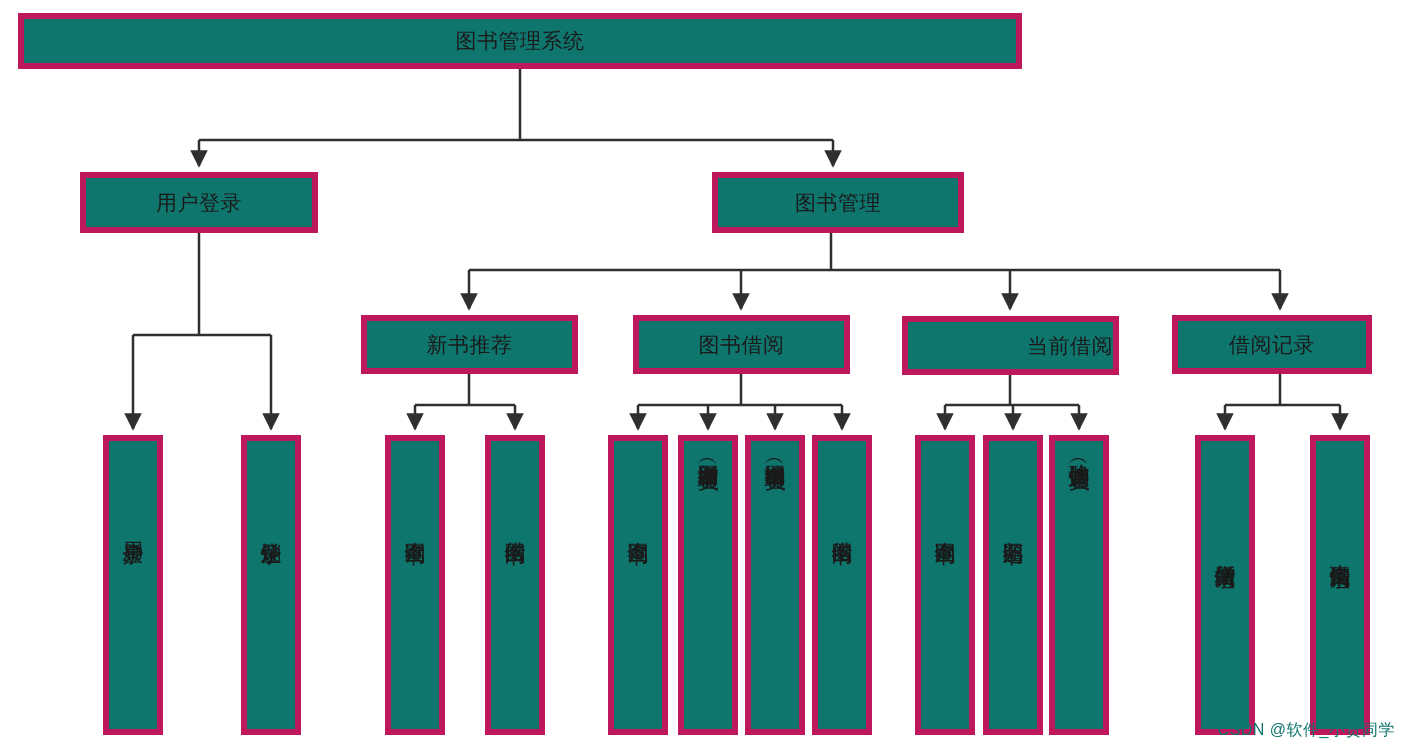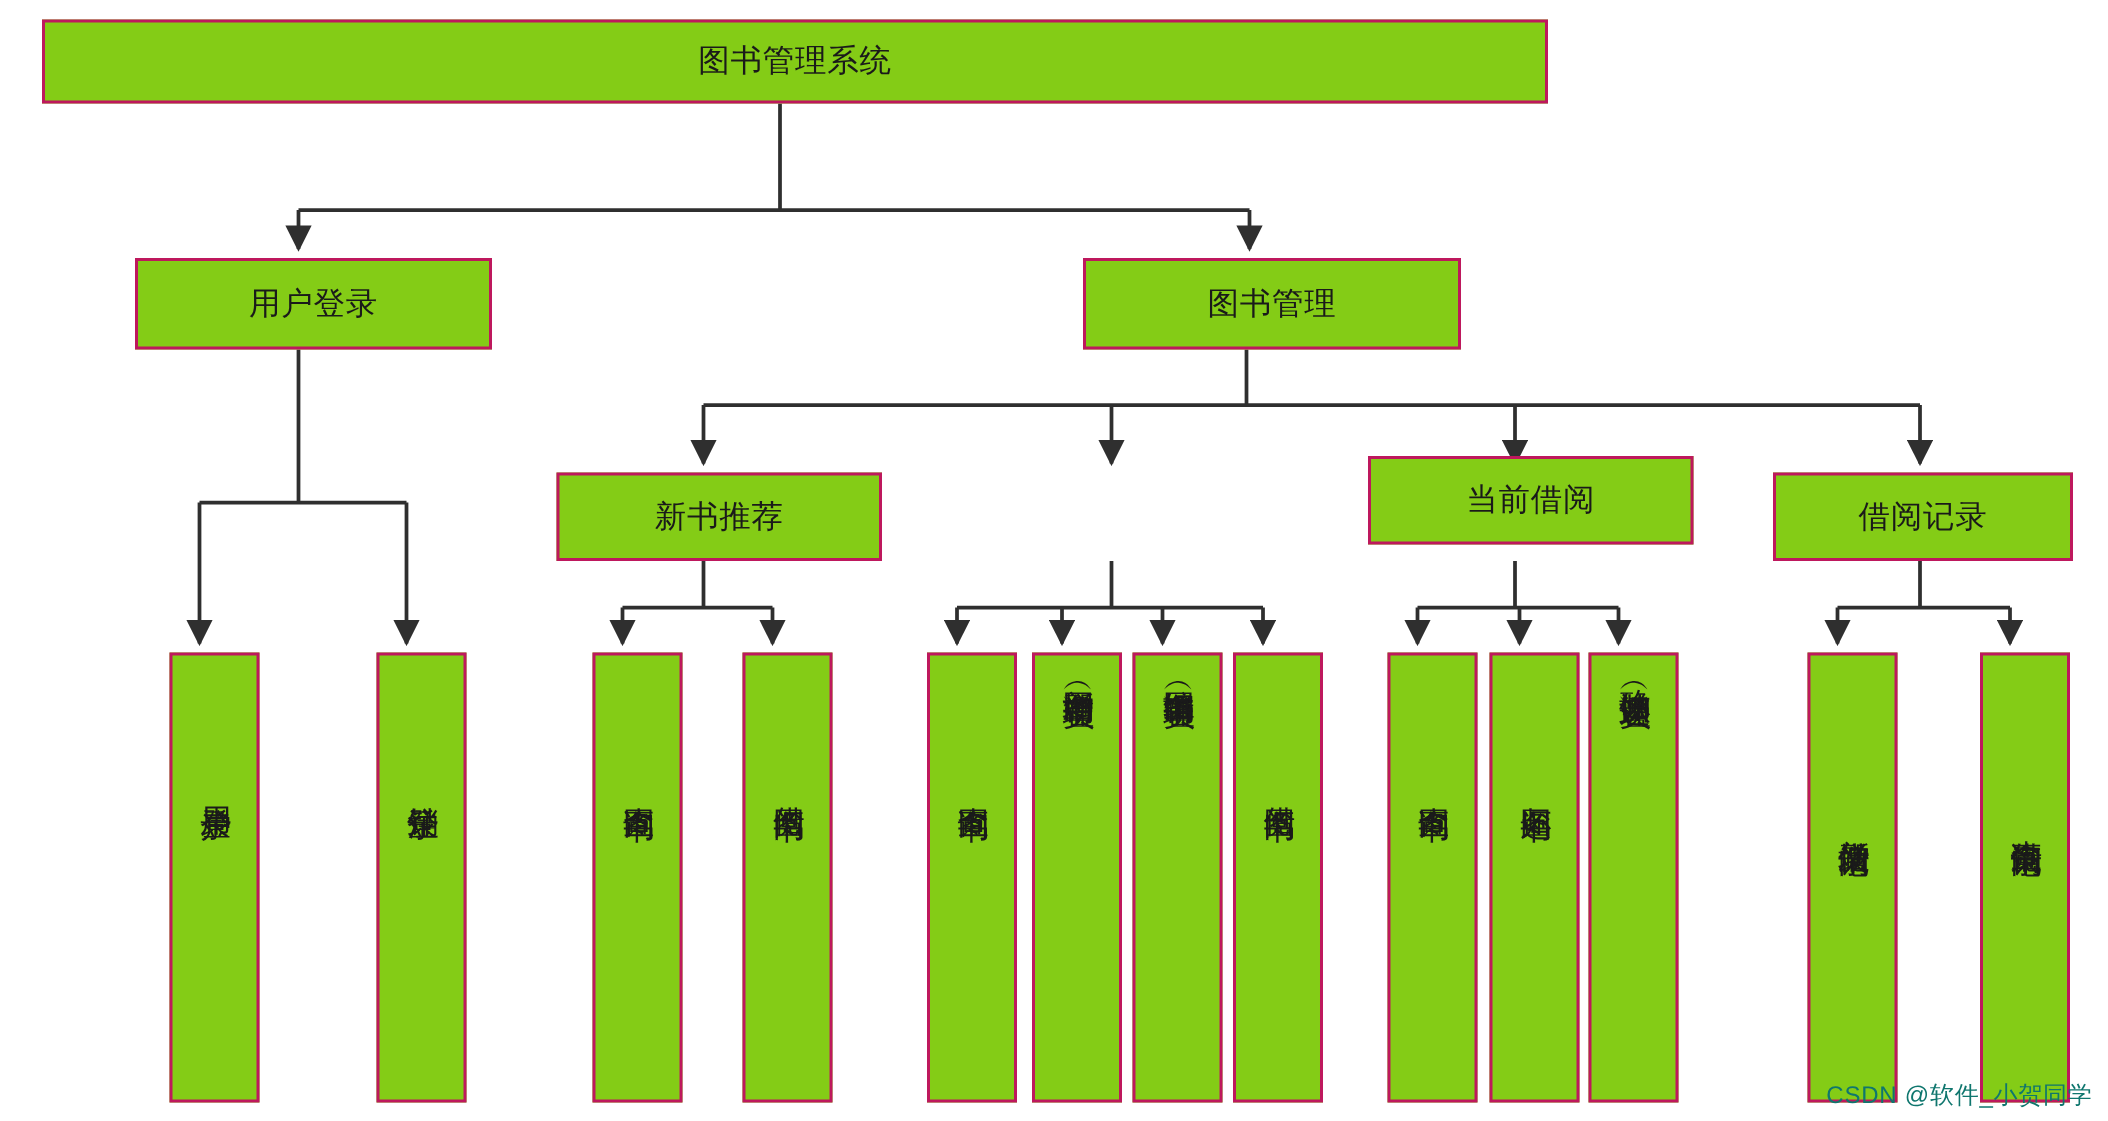--- a/index.html
+++ b/index.html
@@ -20,27 +20,26 @@
   #wires {
     position: absolute;
     left: 0;
     top: 0;
     width: 1405px;
     height: 747px;
   }
   .node {
     position: absolute;
     box-sizing: border-box;
-    background: #84cc16;
-    border: 2px solid #be185d;
+    background: #0f766e;
+    border: 6px solid #be185d;
     display: flex;
     align-items: center;
     justify-content: center;
     color: #1a1a1a;
-    margin-left: 10px;
   }
   .node-h .label {
     font-size: 21px;
     line-height: 1.2;
     letter-spacing: 0.5px;
     white-space: nowrap;
   }
   .node-v {
     align-items: flex-start;
     justify-content: center;
@@ -129,21 +128,24 @@
   <div class="node node-h" style="left:80px;top:172px;width:238px;height:61px;">
     <span class="label">用户登录</span>
   </div>
   <div class="node node-h" style="left:712px;top:172px;width:252px;height:61px;">
     <span class="label">图书管理</span>
   </div>
 
   <div class="node node-h" style="left:361px;top:315px;width:217px;height:59px;text-align:right;">
     <span class="label">新书推荐</span>
   </div>
-  <div class="node node-h" style="left:902px;top:304px;width:217px;height:59px;">
+  <div class="node node-h" style="left:633px;top:315px;width:217px;height:59px;">
+    <span class="label">图书借阅</span>
+  </div>
+  <div class="node node-h" style="left:902px;top:316px;width:217px;height:59px;justify-content:flex-end;">
     <span class="label">当前借阅</span>
   </div>
   <div class="node node-h" style="left:1172px;top:315px;width:200px;height:59px;">
     <span class="label">借阅记录</span>
   </div>
 
   <div class="node node-v mid" style="left:103px;top:435px;width:60px;height:300px;">
     <span class="label">用户登录</span>
   </div>
   <div class="node node-v mid" style="left:241px;top:435px;width:60px;height:300px;">

